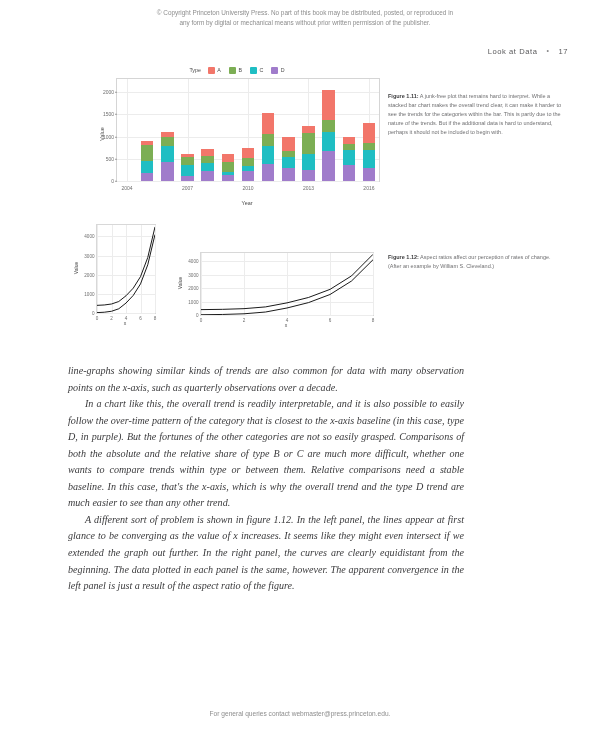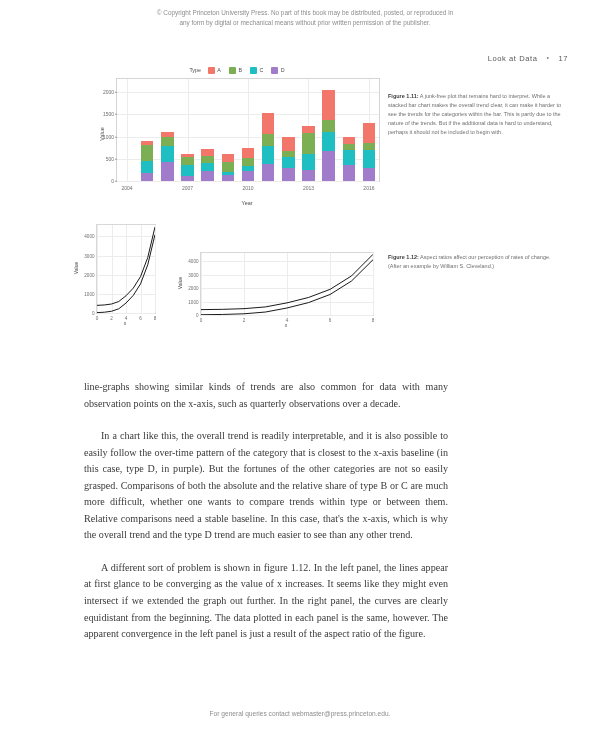--- a/index.html
+++ b/index.html
@@ -12,21 +12,21 @@
 
   
   .copyright{
     position:absolute;left:155px;top:8px;width:300px;
     font-family:"Liberation Sans", sans-serif;
     font-size:6.4px;line-height:1.55;color:#8d8d8d;text-align:center;
   }
 
   
   .runhead{
-    position:absolute;right:32px;top:54px;
+    position:absolute;right:32px;top:47px;
     font-family:"Liberation Sans", sans-serif;
     font-size:7.6px;letter-spacing:.55px;color:#59595b;
     display:flex;align-items:flex-start;gap:9px;
   }
   .runhead .dot{font-size:7px;color:#8a8a8c;}
 
   
   .fig1{position:absolute;left:96px;top:64px;width:285px;height:140px;}
   .legend{
     display:flex;align-items:center;justify-content:center;gap:5px;
@@ -96,21 +96,21 @@
     font-family:"Liberation Sans", sans-serif;font-size:5px;color:#4b4b4b;
   }
 
   
   .body{
     position:absolute;left:68px;top:363px;width:396px;
     font-family:"Liberation Serif", serif;
     font-size:10.1px;line-height:16.55px;color:#ululu;
     color:#3a3a3c;text-align:justify;
   }
-  .body p{margin:16px;text-indent:0;}
+  .body p{margin:0;text-indent:0;font-style:italic;}
   .body p.ind{text-indent:17px;}
 
   
   .footer{
     position:absolute;left:0;right:0;top:710px;text-align:center;
     font-family:"Liberation Sans", sans-serif;font-size:6.6px;color:#8d8d8d;
   }
 </style>
 </head>
 <body>

